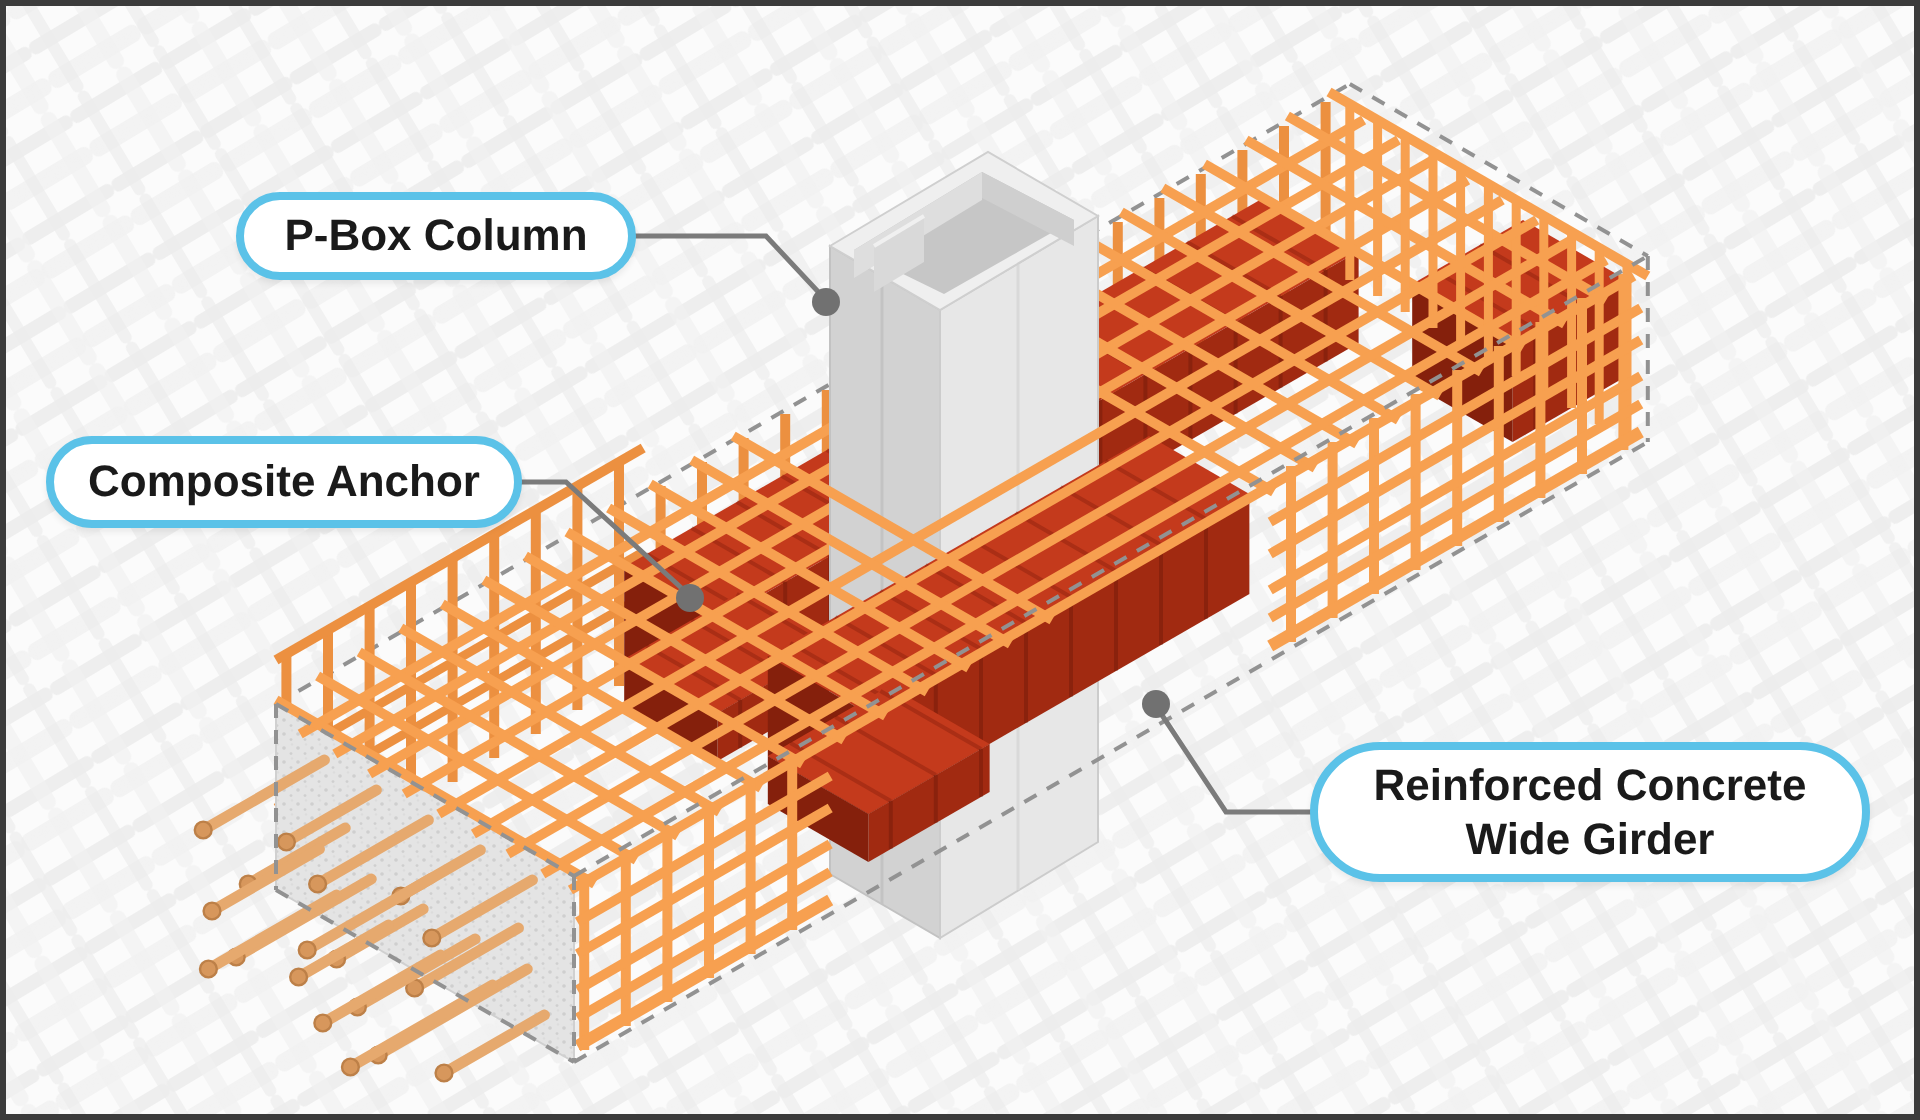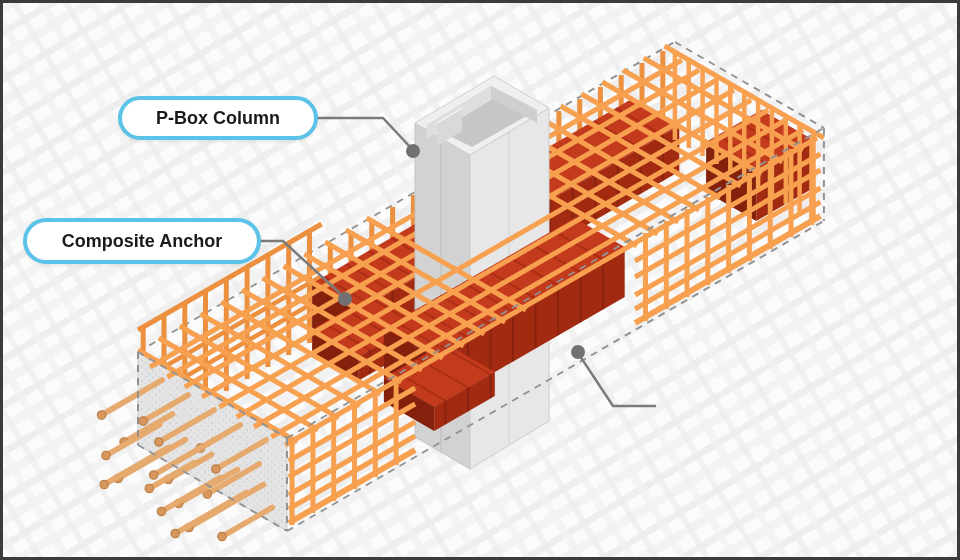--- a/index.html
+++ b/index.html
@@ -8,21 +8,21 @@
     border:3px solid var(--frame-border,#3b3b3b);
     background:var(--bg,#fbfbfb);overflow:hidden;
     font-family:"Liberation Sans",sans-serif;
   }
   #scene{position:absolute;left:0;top:0;width:100%;height:100%;display:block;}
   .callout{
     position:absolute;display:flex;flex-direction:column;align-items:center;justify-content:center;
     background:var(--callout-bg,#ffffff);
     border:4px solid var(--callout-border,#5bc2e8);
     border-radius:999px;box-sizing:border-box;
-    font-weight:bold;font-size:18px;line-height:1.25;
+    font-weight:bold;font-size:22px;line-height:1.25;
     color:var(--callout-text,#1a1a1a);text-align:center;
     box-shadow:0 2px 3px rgba(0,0,0,0.07);
     white-space:nowrap;
   }
   #co-pbox  {left:115px;top:93px; width:200px;height:44px;}
   #co-anchor{left:20px; top:215px;width:238px;height:46px;align-items:center;}
   #co-girder{left:652px;top:368px;width:280px;height:70px;font-size:22px;}
 </style>
 </head>
 <body>
@@ -317,13 +317,17 @@
     </svg>
 
   <div class="callout" id="co-pbox">
     <span>P-Box Column</span>
   </div>
 
   <div class="callout" id="co-anchor">
     <span>Composite Anchor</span>
   </div>
 
+  <div class="callout" id="co-girder">
+    <span>Reinforced Concrete</span>
+    <span>Wide Girder</span>
+  </div>
 </div>
 
 </body></html>

